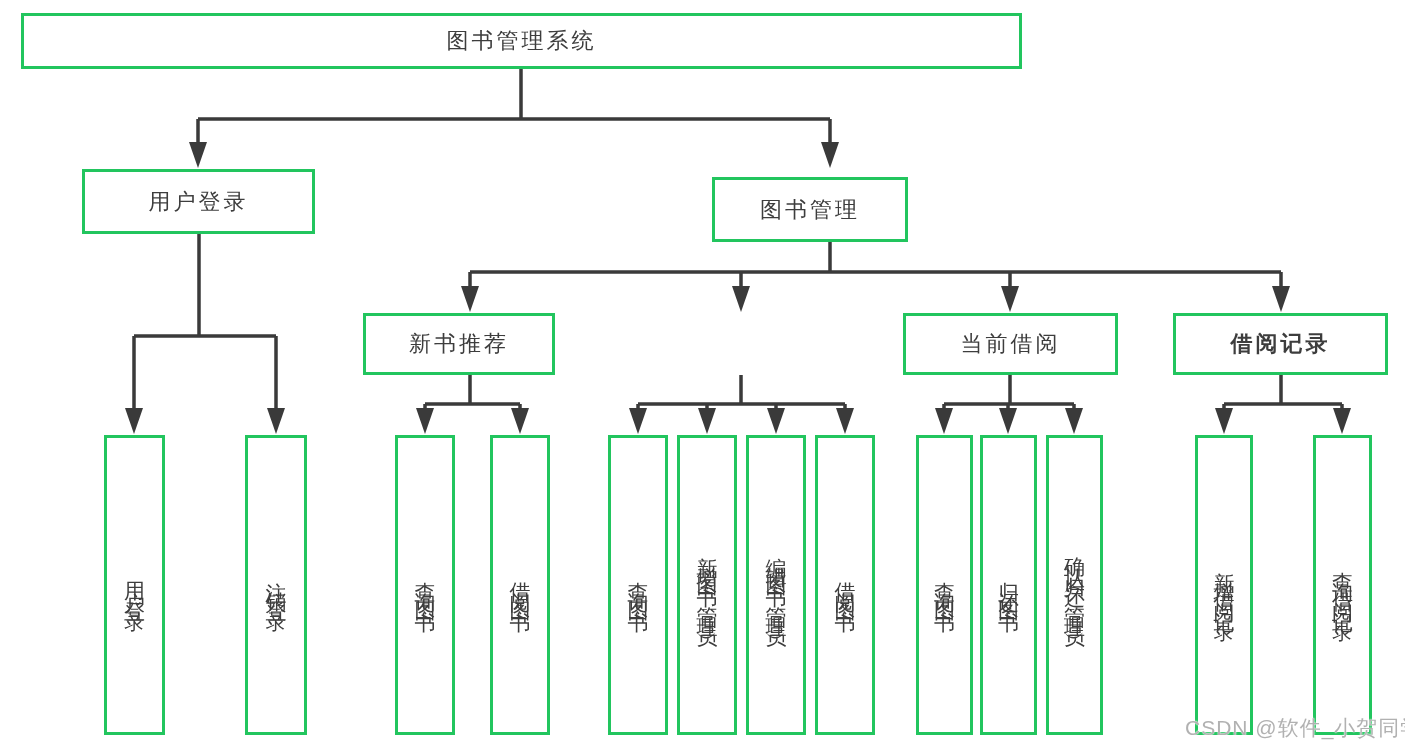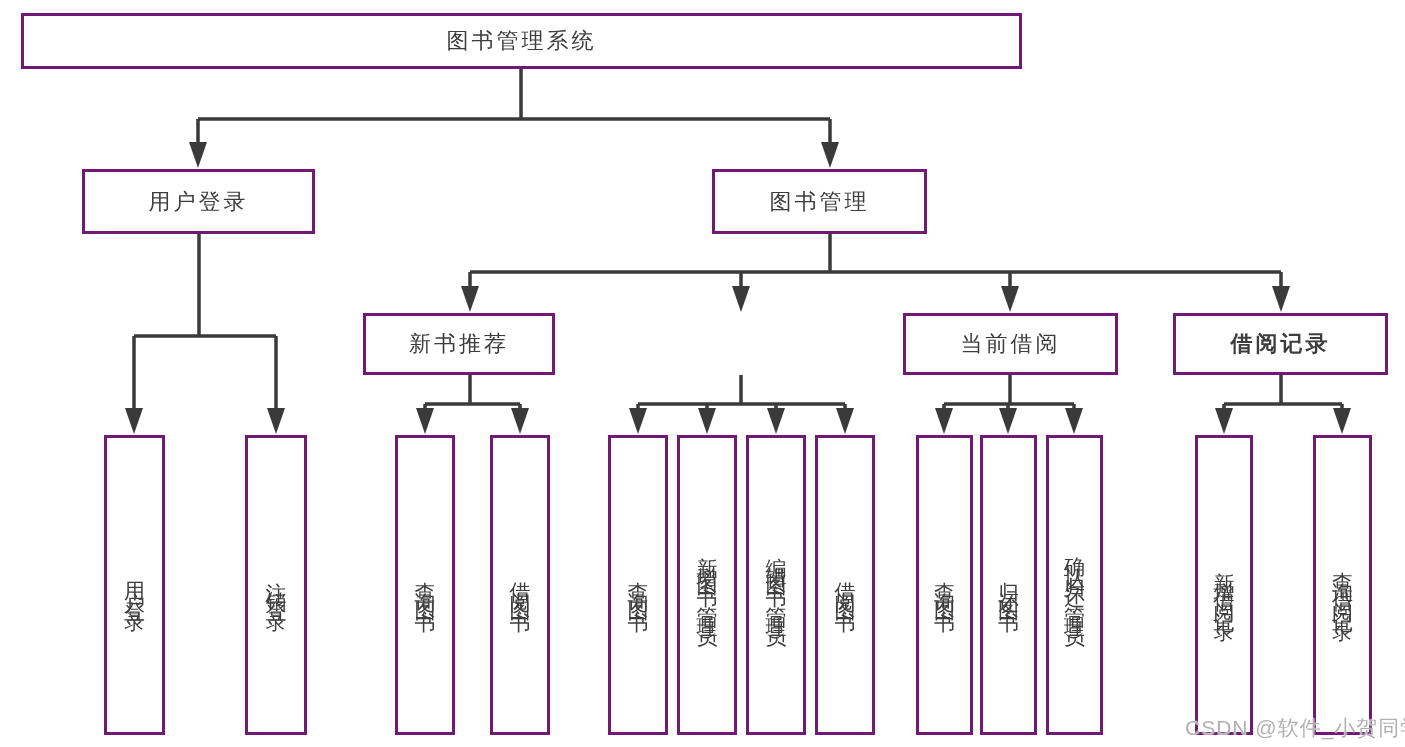--- a/index.html
+++ b/index.html
@@ -7,36 +7,36 @@
     position:relative;
     width:1405px;height:747px;
     background:#ffffff;
     font-family:"Liberation Sans", sans-serif;
     overflow:hidden;
   }
   #connectors{position:absolute;left:0;top:0;width:1405px;height:747px;}
   .node{
     position:absolute;
     box-sizing:border-box;
-    border:3px solid #701a75;
+    border:3px solid #22c55e;
     background:#ffffff;
     color:#3d3d3d;
     display:flex;align-items:center;justify-content:center;
     font-size:22px;letter-spacing:3px;
     white-space:nowrap;
   }
   .v{
     writing-mode:vertical-rl;
     font-size:21px;letter-spacing:10px;
     white-space:normal;
   }
   
   #n-root{left:21px;top:13px;width:1001px;height:56px;}
   #n-user-login{left:82px;top:169px;width:233px;height:65px;}
-  #n-book-mgmt{left:712px;top:169px;width:215px;height:65px;}
+  #n-book-mgmt{left:712px;top:177px;width:196px;height:65px;}
   #n-new-book{left:363px;top:313px;width:192px;height:62px;}
   #n-book-borrow{left:633px;top:313px;width:215px;height:62px;}
   #n-current-borrow{left:903px;top:313px;width:215px;height:62px;}
   #n-borrow-record{left:1173px;top:313px;width:215px;height:62px;font-weight:bold;}
   
   #n-ul-c0{left:104px;top:435px;width:61px;height:300px;}
   #n-ul-c1{left:245px;top:435px;width:62px;height:300px;}
   #n-nb-c0{left:395px;top:435px;width:60px;height:300px;}
   #n-nb-c1{left:490px;top:435px;width:60px;height:300px;}
   #n-bb-c0{left:608px;top:435px;width:60px;height:300px;}

